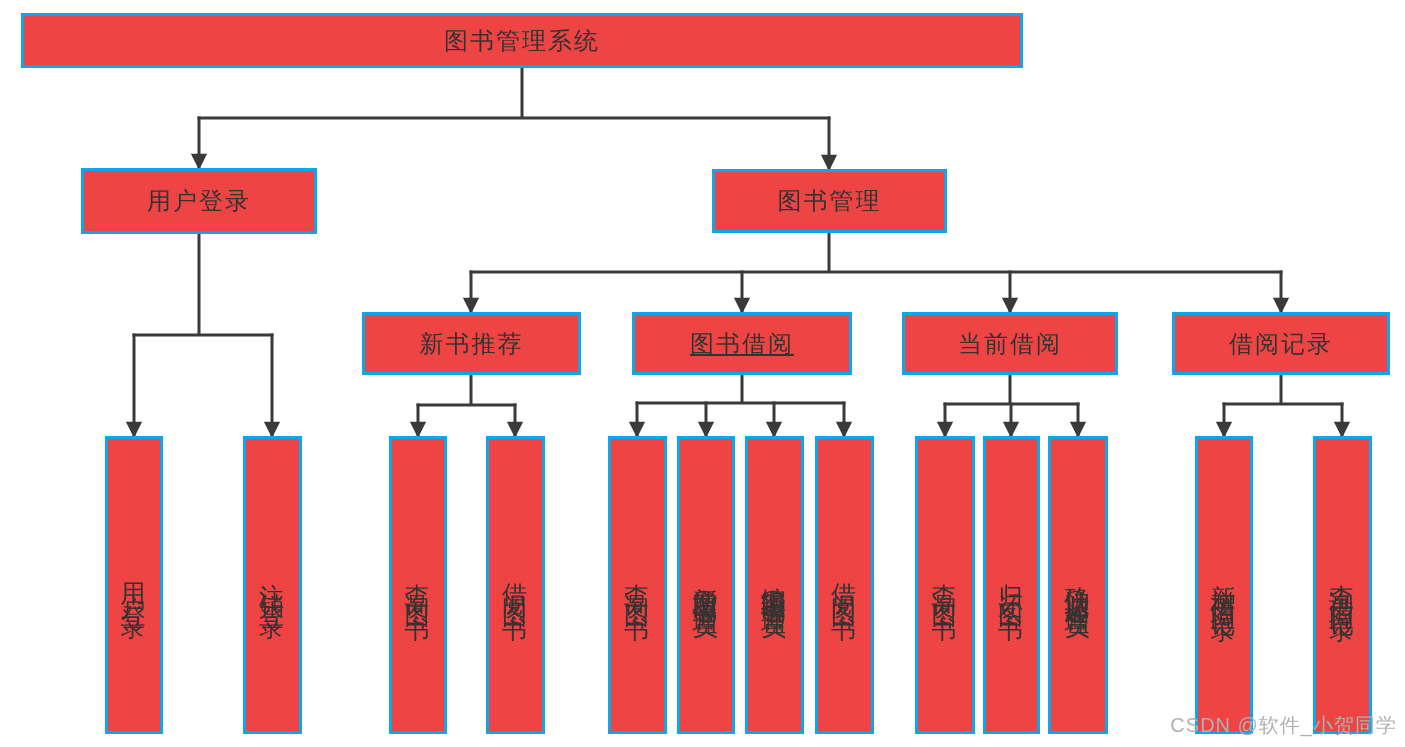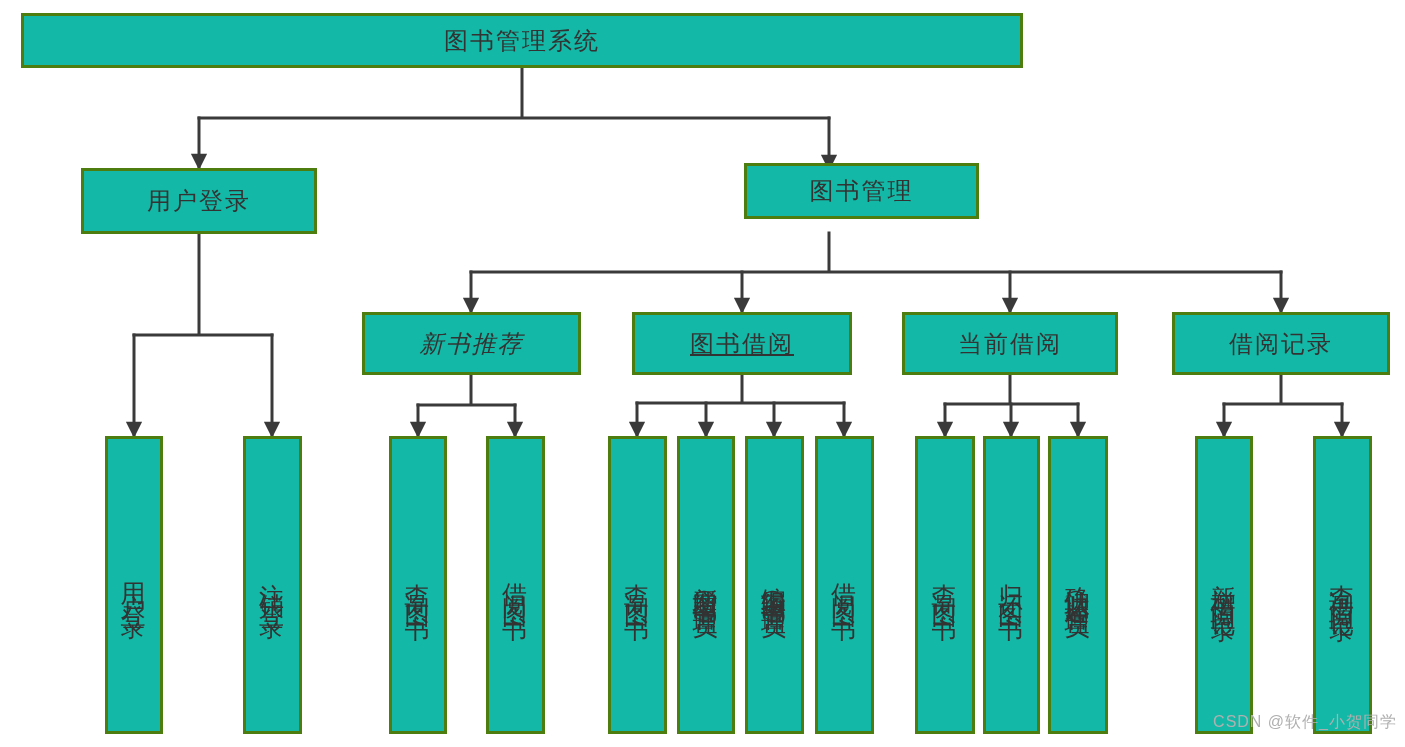--- a/index.html
+++ b/index.html
@@ -17,22 +17,22 @@
   }
   svg.wires {
     position: absolute;
     left: 0;
     top: 0;
     pointer-events: none;
   }
   .box {
     position: absolute;
     box-sizing: border-box;
-    background: #14b8a6;
-    border: 3px solid #4d7c0f;
+    background: #ef4444;
+    border: 3px solid #0ea5e9;
     display: flex;
     align-items: center;
     justify-content: center;
     color: #333333;
   }
   .box-h span {
     font-size: 24px;
     letter-spacing: 2px;
     white-space: nowrap;
   }
@@ -42,21 +42,21 @@
     font-size: 25px;
     white-space: nowrap;
   }
   .ls-s { letter-spacing: 11px; }
   .ls-m { letter-spacing: 7px; }
   .ls-l { letter-spacing: 4px; }
   .watermark {
     position: absolute;
     top: 712px;
     right: 8px;
-    font-size: 16px;
+    font-size: 20px;
     letter-spacing: 1px;
     color: #b0b0b0;
     white-space: nowrap;
   }
 </style>
 </head>
 <body>
 
 <div class="canvas">
 
@@ -103,25 +103,25 @@
     </g>
   </svg>
 
   <div class="box box-h" style="left:21px; top:13px; width:1002px; height:55px;">
     <span>图书管理系统</span>
   </div>
 
   <div class="box box-h" style="left:81px; top:168px; width:236px; height:66px;">
     <span>用户登录</span>
   </div>
-  <div class="box box-h" style="left:712px; top:163px; width:235px; height:56px;margin-left:32px;">
+  <div class="box box-h" style="left:712px; top:169px; width:235px; height:64px;">
     <span>图书管理</span>
   </div>
 
-  <div class="box box-h" style="left:362px; top:312px; width:219px; height:63px;font-style:italic;">
+  <div class="box box-h" style="left:362px; top:312px; width:219px; height:63px;">
     <span>新书推荐</span>
   </div>
   <div class="box box-h" style="left:632px; top:312px; width:220px; height:63px;text-decoration:underline;">
     <span>图书借阅</span>
   </div>
   <div class="box box-h" style="left:1172px; top:312px; width:218px; height:63px;">
     <span>借阅记录</span>
   </div>
   <div class="box box-h" style="left:902px; top:312px; width:216px; height:63px;">
     <span>当前借阅</span>

